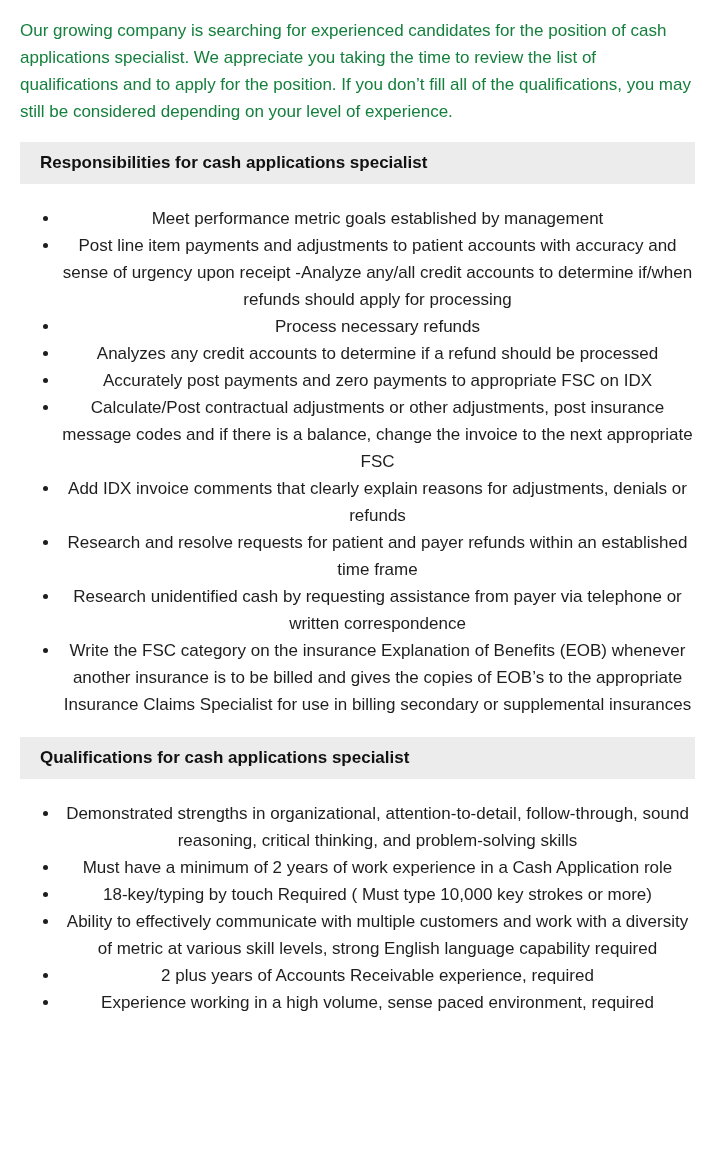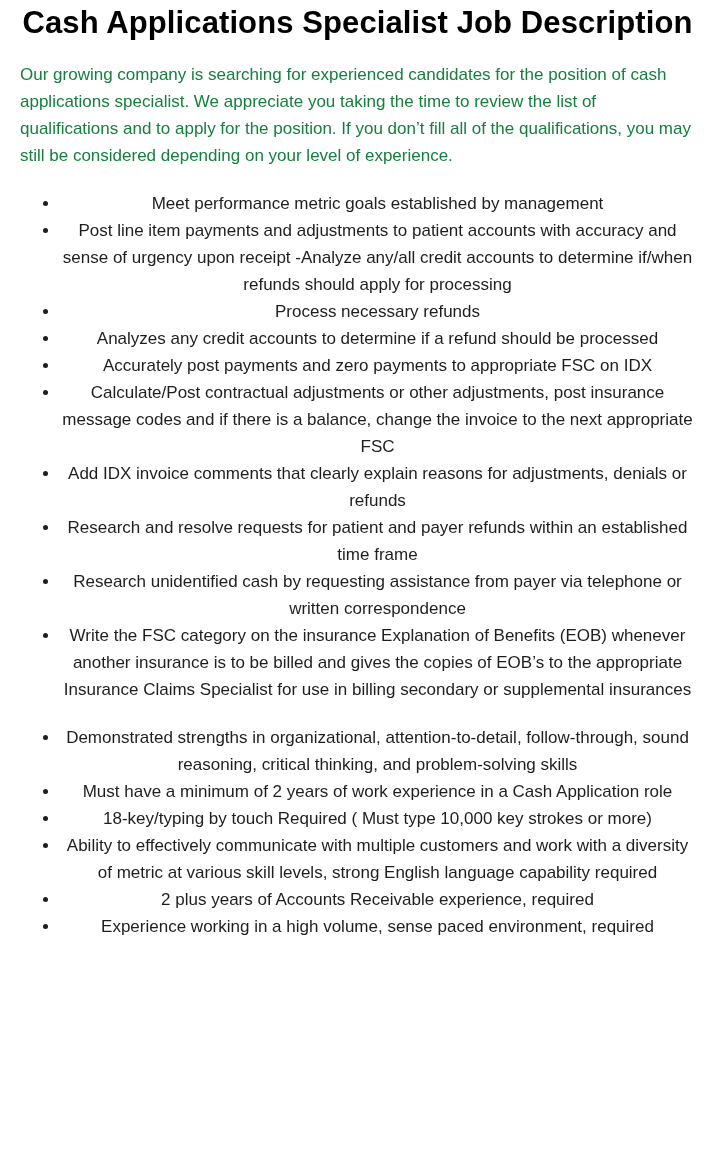--- a/index.html
+++ b/index.html
@@ -30,36 +30,37 @@
     font-size: 17px; line-height: 27px; color: #1e1e1e; text-align: center;
   }
   li { padding-left: 0; }
   ul.resp { margin-bottom: 0; }
   .sec2 { margin-top: 19px; }
 </style>
 </head>
 <body>
 
 <div class="page">
-  <h1>Cash Applications Specialist Job Description</h1>
   <p class="intro">Our growing company is searching for experienced candidates for the position of cash applications specialist. We appreciate you taking the time to review the list of qualifications and to apply for the position. If you don’t fill all of the qualifications, you may still be considered depending on your level of experience.</p>
 
+  <div class="section-head">Responsibilities for cash applications specialist</div>
   <ul class="resp">
     <li>Meet performance metric goals established by management</li>
     <li>Post line item payments and adjustments to patient accounts with accuracy and sense of urgency upon receipt -Analyze any/all credit accounts to determine if/when refunds should apply for processing</li>
     <li>Process necessary refunds</li>
     <li>Analyzes any credit accounts to determine if a refund should be processed</li>
     <li>Accurately post payments and zero payments to appropriate FSC on IDX</li>
     <li>Calculate/Post contractual adjustments or other adjustments, post insurance message codes and if there is a balance, change the invoice to the next appropriate FSC</li>
     <li>Add IDX invoice comments that clearly explain reasons for adjustments, denials or refunds</li>
     <li>Research and resolve requests for patient and payer refunds within an established time frame</li>
     <li>Research unidentified cash by requesting assistance from payer via telephone or written correspondence</li>
     <li>Write the FSC category on the insurance Explanation of Benefits (EOB) whenever another insurance is to be billed and gives the copies of EOB’s to the appropriate Insurance Claims Specialist for use in billing secondary or supplemental insurances</li>
   </ul>
 
+  <div class="section-head sec2">Qualifications for cash applications specialist</div>
   <ul>
     <li>Demonstrated strengths in organizational, attention-to-detail, follow-through, sound reasoning, critical thinking, and problem-solving skills</li>
     <li>Must have a minimum of 2 years of work experience in a Cash Application role</li>
     <li>18-key/typing by touch Required ( Must type 10,000 key strokes or more)</li>
     <li>Ability to effectively communicate with multiple customers and work with a diversity of metric at various skill levels, strong English language capability required</li>
     <li>2 plus years of Accounts Receivable experience, required</li>
     <li>Experience working in a high volume, sense paced environment, required</li>
   </ul>
 </div>
 

